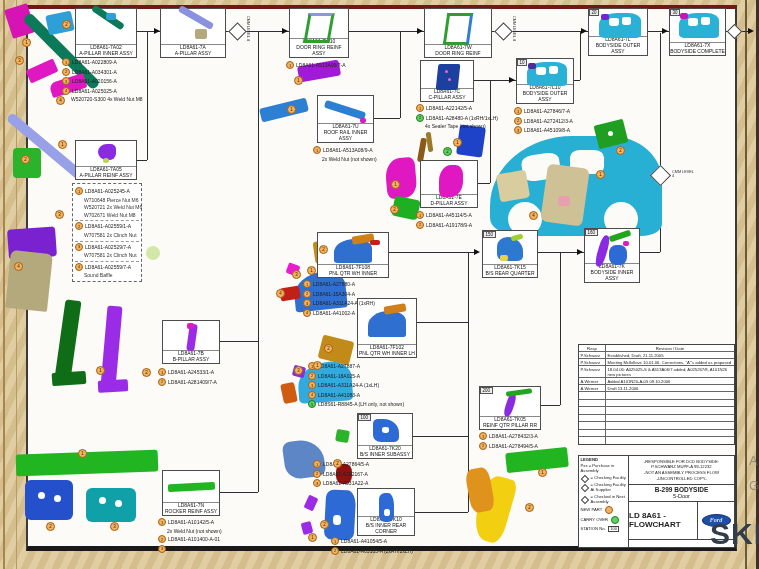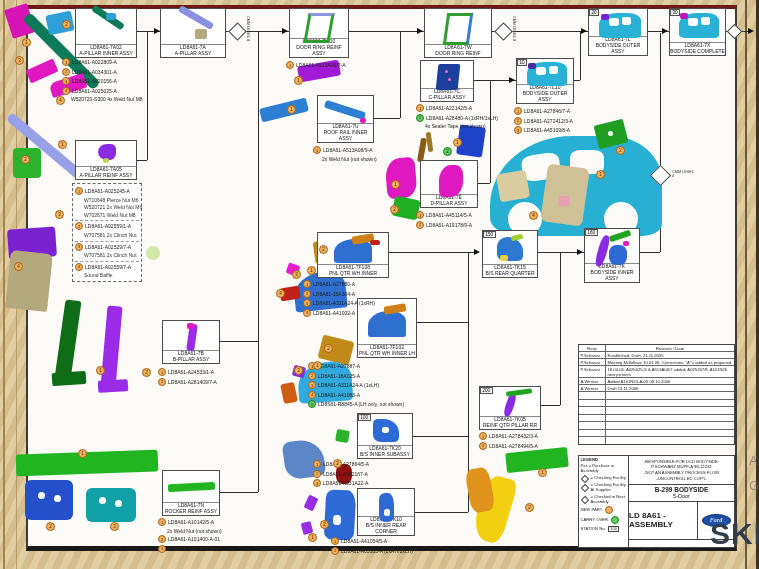--- a/index.html
+++ b/index.html
@@ -713,21 +713,21 @@
         <div>-RESPONSIBLE FOR DCD BODYSIDE:</div>
         <div>P.SCHWARZ MUPF-A 99-12232</div>
         <div>-NOT AN ASSEMBLY PROCESS FLOW</div>
         <div>-UNCONTROLLED COPY-</div>
       </div>
       <div class="program">
         <div class="p1">B-299 BODYSIDE</div>
         <div class="p2">5-Door</div>
       </div>
       <div class="titlerow">
-        <div class="ttl">LD 8A61 - ASSEMBLY</div>
+        <div class="ttl">LD 8A61 - FLOWCHART</div>
         <div class="logocell">
           <div class="fordoval">
               <span>Ford</span>
             </div>
         </div>
       </div>
       <div class="foot"></div>
     </div>
   </div>
 

